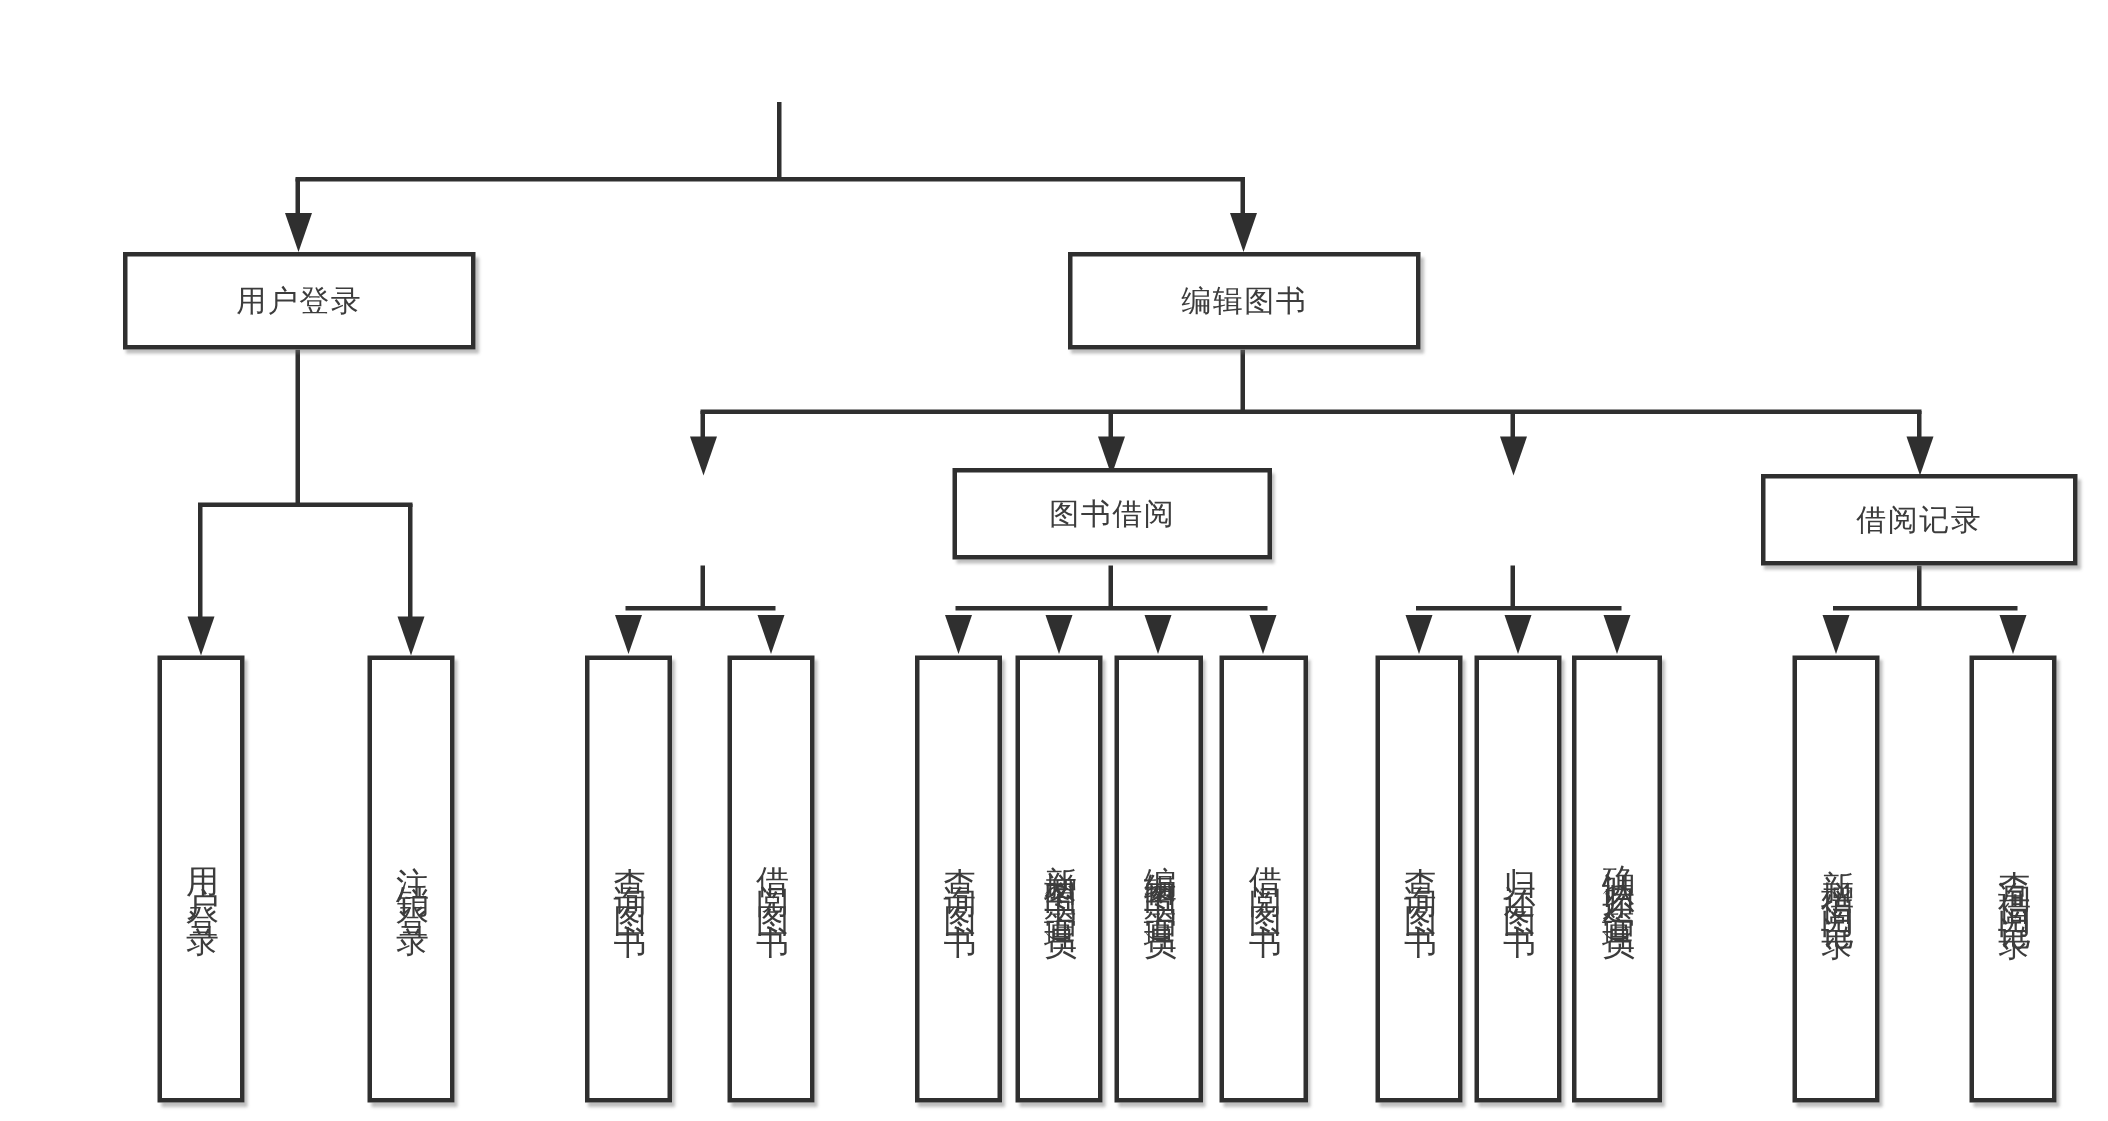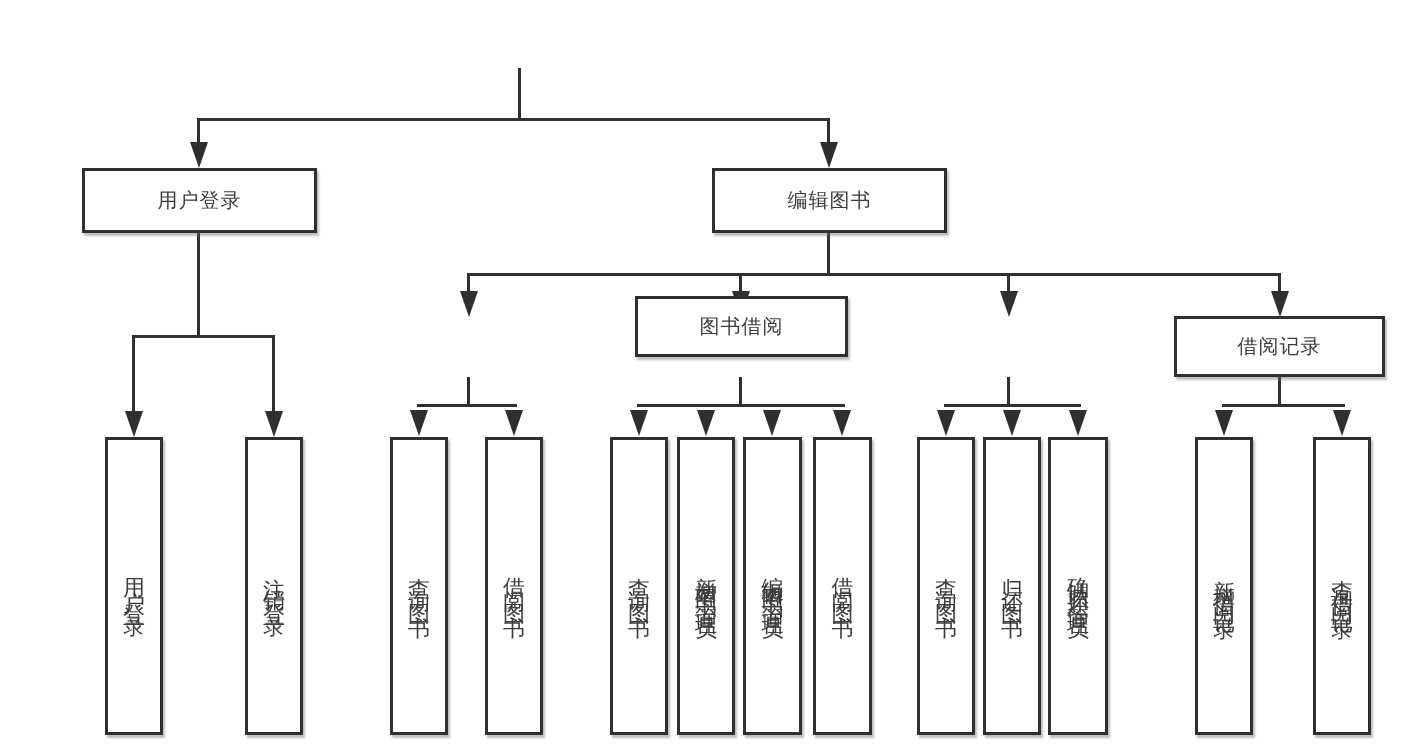--- a/index.html
+++ b/index.html
@@ -114,21 +114,21 @@
   <div class="arrow" style="left:1333px;top:410px"></div>
 
 
   <div class="box" style="left:82px;top:168px;width:235px;height:65px">
     <span class="hlabel">用户登录</span>
   </div>
   <div class="box" style="left:712px;top:168px;width:235px;height:65px">
     <span class="hlabel">编辑图书</span>
   </div>
 
-  <div class="box" style="left:635px;top:296px;width:213px;height:61px">
+  <div class="box" style="left:635px;top:312px;width:213px;height:61px">
     <span class="hlabel">图书借阅</span>
   </div>
   <div class="box" style="left:1174px;top:316px;width:211px;height:61px">
     <span class="hlabel">借阅记录</span>
   </div>
 
   <div class="box vbox" style="left:105px;top:437px;width:58px;height:298px">
     <span class="vlabel chars4">用户登录</span>
   </div>
   <div class="box vbox" style="left:245px;top:437px;width:58px;height:298px">

